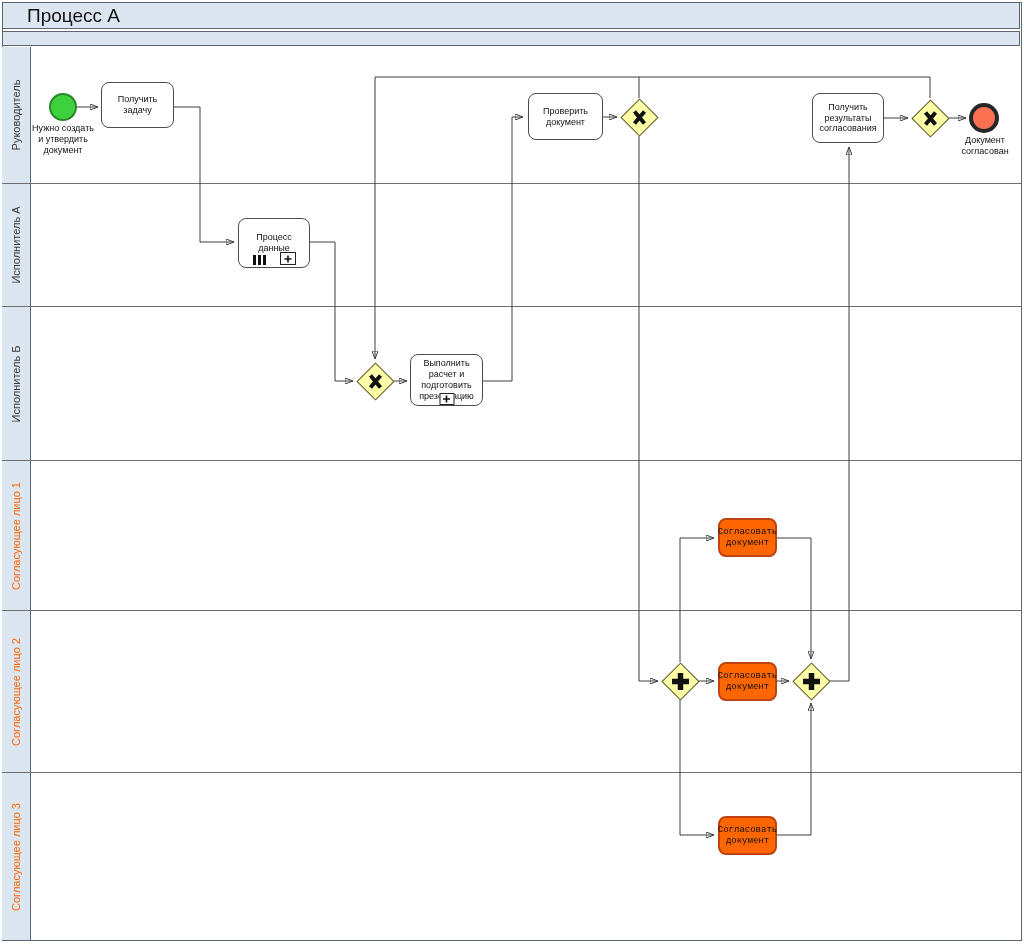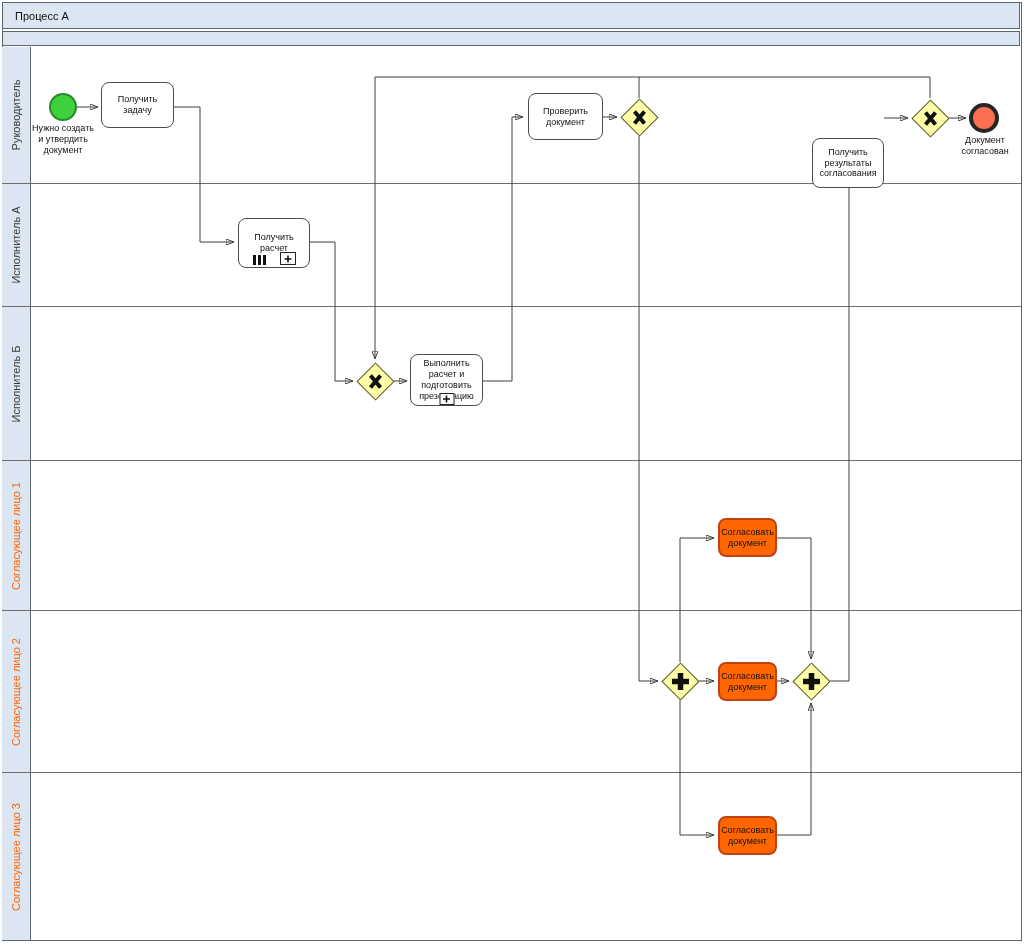--- a/index.html
+++ b/index.html
@@ -4,36 +4,36 @@
 <style>
   html,body{margin:0;padding:0;background:#fff;}
   #stage{
     position:relative;width:1024px;height:948px;background:#fff;
     font-family:"Liberation Sans","DejaVu Sans",sans-serif;color:#1a1a1a;
     overflow:hidden;
   }
   
   .pool-outline{position:absolute;left:2px;top:2px;width:1018px;height:937px;border:1px solid var(--pool-border,#5c6670);}
   .title-bar{position:absolute;left:2px;top:2px;width:1018px;height:27px;background:var(--header-fill,#dce6f2);border:1px solid var(--pool-border,#5c6670);box-sizing:border-box;display:flex;align-items:center;}
-  .title-bar .title{font-size:11px;padding-left:12px;color:#111;}
+  .title-bar .title{font-size:19px;padding-left:24px;color:#111;}
   .sub-band{position:absolute;left:2px;top:31px;width:1018px;height:15px;background:var(--header-fill,#dce6f2);border:1px solid var(--pool-border,#5c6670);box-sizing:border-box;}
   
   .lane{position:absolute;left:2px;width:1019px;box-sizing:border-box;border-top:1px solid var(--lane-line,#6e6e6e);}
   .lane.first{border-top:none;}
   .lane-header{position:absolute;left:0;top:0;bottom:0;width:28px;background:var(--header-fill,#dce6f2);border-right:1px solid var(--pool-border,#5c6670);display:flex;align-items:center;justify-content:center;}
   .lane-header span{transform:rotate(-90deg);white-space:nowrap;font-size:11px;color:var(--lane-label,#3a3a3a);}
   .lane.approver .lane-header span{color:var(--approver-label,#ff6600);}
   
   #flows{position:absolute;left:0;top:0;width:1024px;height:948px;pointer-events:none;z-index:2;}
   #flows path{stroke:var(--flow-line,#3f3f3f);stroke-width:1;fill:none;}
   
   .task{position:absolute;z-index:3;background:#fff;border:1px solid var(--task-border,#4c4c4c);border-radius:8px;
         display:flex;align-items:center;justify-content:center;text-align:center;
         font-size:9px;line-height:1.2;color:#111;padding:2px 3px;box-sizing:border-box;}
-  .task.approve{background:var(--approve-fill,#ff6600);border:2px solid var(--approve-border,#bf4312);}
+  .task.approve{background:var(--approve-fill,#ff6600);border:2px solid var(--approve-border,#bf4312);font-family:Liberation Mono, monospace;}
   .markers{position:absolute;bottom:2px;left:0;right:0;display:flex;align-items:flex-end;justify-content:center;gap:14px;}
   .mi-bars{display:flex;gap:2px;}
   .mi-bars i{display:block;width:3px;height:10px;background:#111;}
   .sub-box{width:14px;height:11px;border:1px solid #222;background:#fff;display:flex;align-items:center;justify-content:center;}
   .sub-box.floating{position:absolute;bottom:0;left:50%;transform:translateX(-50%);width:13px;height:10px;}
   .event-circle{position:absolute;z-index:3;border-radius:50%;box-sizing:content-box;}
   .event-label{position:absolute;z-index:3;font-size:9px;line-height:1.2;text-align:center;color:#111;}
   .gateway{position:absolute;z-index:3;width:29px;height:29px;}
   .gateway .diamond{position:absolute;inset:1px;background:var(--gateway-fill,#ffffa9);border:1px solid var(--gateway-border,#55552a);transform:rotate(45deg);}
   .gateway .gw-sym{position:absolute;inset:0;display:flex;align-items:center;justify-content:center;}
@@ -105,21 +105,21 @@
     <path d="M884 118 H908" marker-end="url(#arr)"></path>
     <path d="M949 118 H966" marker-end="url(#arr)"></path>
   </svg>
 
   <div class="event-circle" style="left:49px;top:93px;width:24px;height:24px;background:var(--start-fill,#3ed13e);border:2px solid var(--start-border,#2a872a);"></div>
   <div class="event-label" style="left:31px;top:123px;width:64px;">Нужно создать и утвердить документ</div>
 
   <div class="task" style="left:101px;top:82px;width:73px;height:46px;">Получить задачу</div>
 
   <div class="task" style="left:238px;top:218px;width:72px;height:50px;">
-    <span>Получить расчет</span>
+    <span>Процесс данные</span>
     <span class="markers">
       <span class="mi-bars">
           <i></i>
           <i></i>
           <i></i>
         </span>
       <span class="sub-box">
         <svg width="8" height="8" viewBox="0 0 8 8">
             <path d="M4 0.5 V7.5 M0.5 4 H7.5" stroke="#111" stroke-width="1.6"></path>
           </svg>
@@ -168,21 +168,21 @@
       <svg width="21" height="21" viewBox="0 0 21 21">
           <path d="M10.5 2 V19 M2 10.5 H19" stroke="#111" stroke-width="5.5"></path>
         </svg>
     </span>
   </div>
 
   <div class="task approve" style="left:718px;top:518px;width:59px;height:39px;">Согласовать документ</div>
   <div class="task approve" style="left:718px;top:662px;width:59px;height:39px;">Согласовать документ</div>
   <div class="task approve" style="left:718px;top:816px;width:59px;height:39px;">Согласовать документ</div>
 
-  <div class="task" style="left:812px;top:93px;width:72px;height:50px;margin-top:45px;">Получить результаты согласования</div>
+  <div class="task" style="left:812px;top:93px;width:72px;height:50px;">Получить результаты согласования</div>
   <div class="gateway" style="left:916px;top:104px;">
     <span class="diamond"></span>
     <span class="gw-sym">
       <svg width="17" height="17" viewBox="0 0 17 17">
           <path d="M3.5 2.5 L13.5 14.5 M13.5 2.5 L3.5 14.5" stroke="#111" stroke-width="4"></path>
         </svg>
     </span>
   </div>
   <div class="event-circle" style="left:969px;top:103px;width:22px;height:22px;background:var(--end-fill,#fb7050);border:4px solid var(--end-border,#262626);"></div>
   <div class="event-label" style="left:953px;top:135px;width:64px;">Документ согласован</div>

